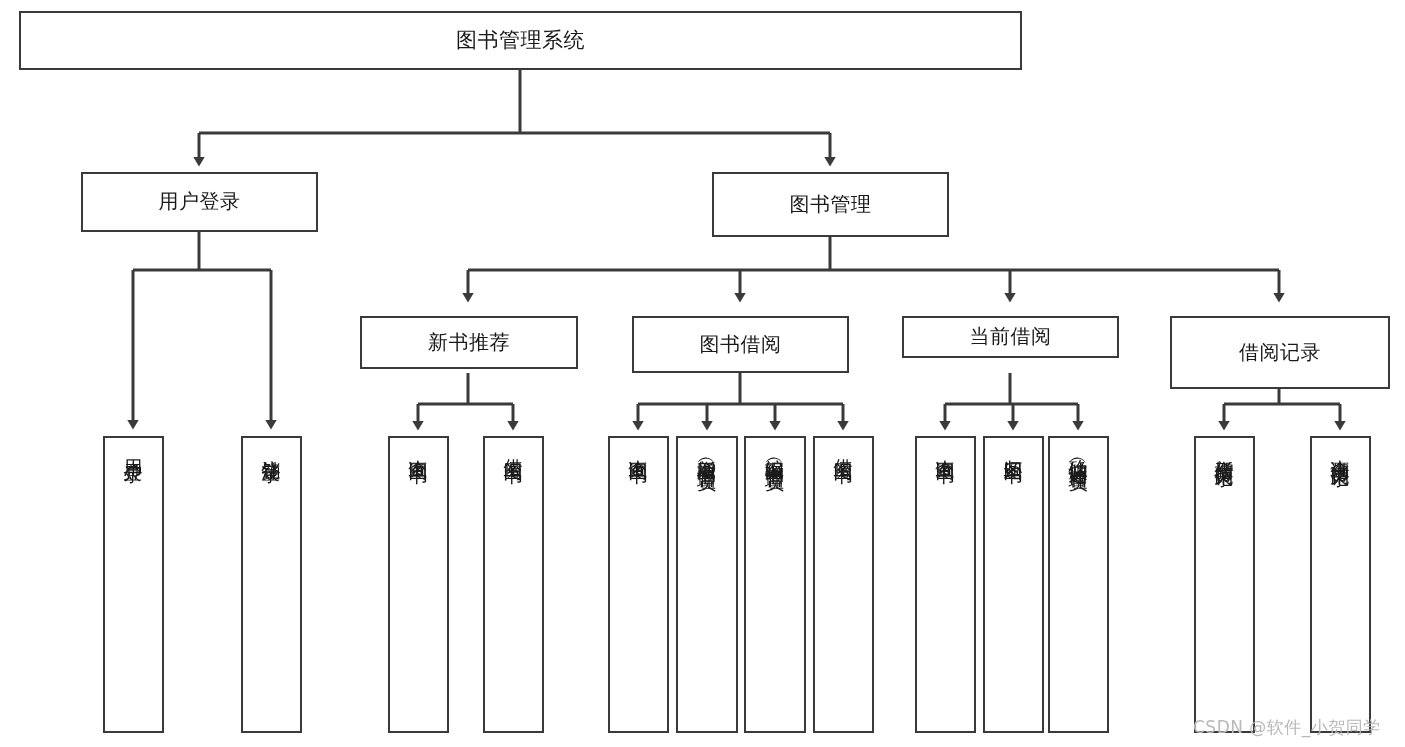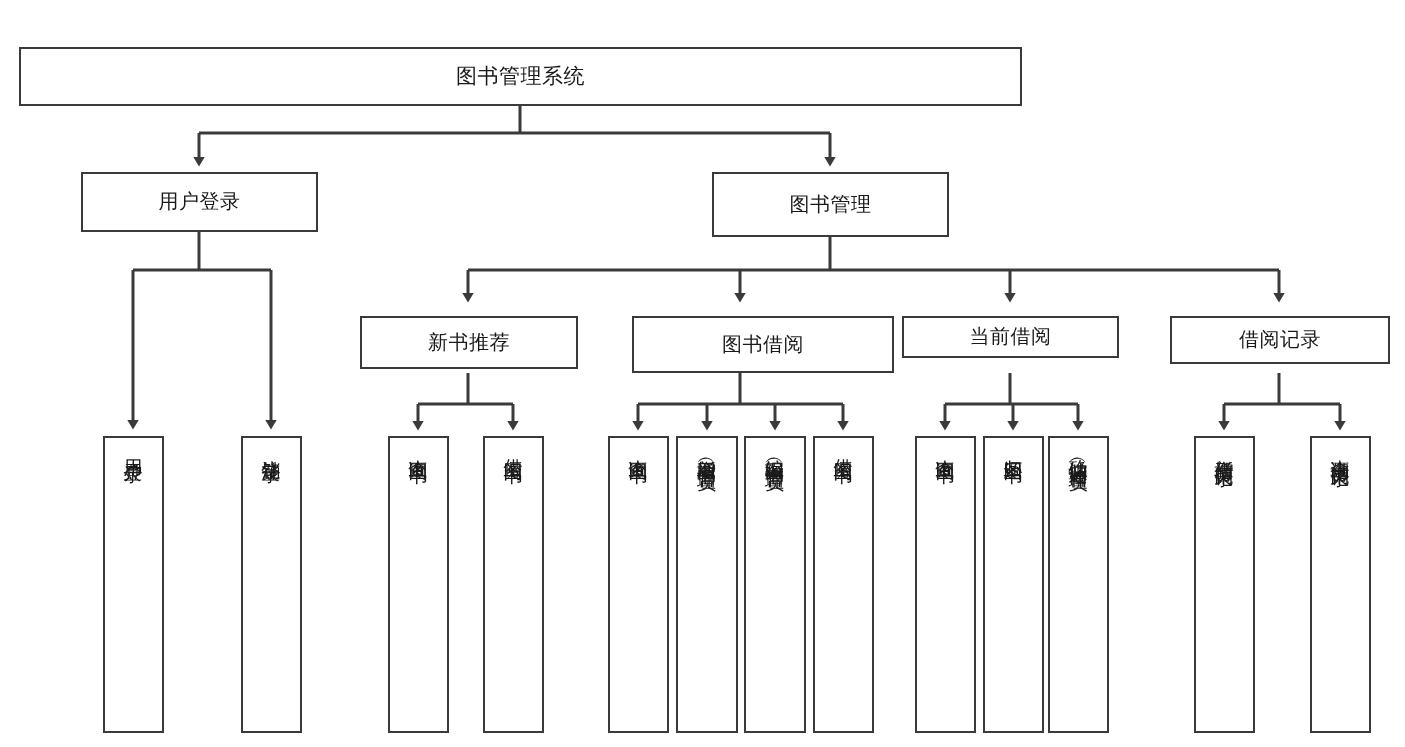--- a/index.html
+++ b/index.html
@@ -116,41 +116,41 @@
       <path d="M1013,404 L1013,422" marker-end="url(#arrow)"></path>
       <path d="M1078,404 L1078,422" marker-end="url(#arrow)"></path>
 
       <path d="M1279,373 L1279,404"></path>
       <path d="M1224,404 L1340,404"></path>
       <path d="M1224,404 L1224,422" marker-end="url(#arrow)"></path>
       <path d="M1340,404 L1340,422" marker-end="url(#arrow)"></path>
     </g>
   </svg>
 
-  <div class="node root" style="left:19px; top:11px; width:1003px; height:59px;margin-top:36px;">
+  <div class="node root" style="left:19px; top:11px; width:1003px; height:59px;">
     <span class="label">图书管理系统</span>
   </div>
 
   <div class="node level2" style="left:81px; top:172px; width:237px; height:60px;">
     <span class="label">用户登录</span>
   </div>
   <div class="node level2" style="left:712px; top:172px; width:237px; height:65px;">
     <span class="label">图书管理</span>
   </div>
 
   <div class="node level2" style="left:360px; top:316px; width:218px; height:53px;">
     <span class="label">新书推荐</span>
   </div>
-  <div class="node level2" style="left:632px; top:316px; width:262px; height:57px;">
+  <div class="node level2" style="left:632px; top:316px; width:217px; height:57px;">
     <span class="label">图书借阅</span>
   </div>
   <div class="node level2" style="left:902px; top:316px; width:217px; height:42px;">
     <span class="label">当前借阅</span>
   </div>
-  <div class="node level2" style="left:1170px; top:316px; width:220px; height:48px;">
+  <div class="node level2" style="left:1170px; top:316px; width:220px; height:73px;">
     <span class="label">借阅记录</span>
   </div>
 
   <div class="node leaf" style="left:103px; top:436px; width:61px; height:297px;">
     <span class="label">用户登录</span>
   </div>
   <div class="node leaf" style="left:241px; top:436px; width:61px; height:297px;">
     <span class="label">注销登录</span>
   </div>
 
@@ -184,14 +184,15 @@
     <span class="label">确认归还（管理员）</span>
   </div>
 
   <div class="node leaf" style="left:1194px; top:436px; width:61px; height:297px;">
     <span class="label">新增借阅记录</span>
   </div>
   <div class="node leaf" style="left:1310px; top:436px; width:61px; height:297px;">
     <span class="label">查询借阅记录</span>
   </div>
 
+  <div class="watermark" style="left:1193px; top:716px;">CSDN @软件_小贺同学</div>
 
 </div>
 
 </body></html>

